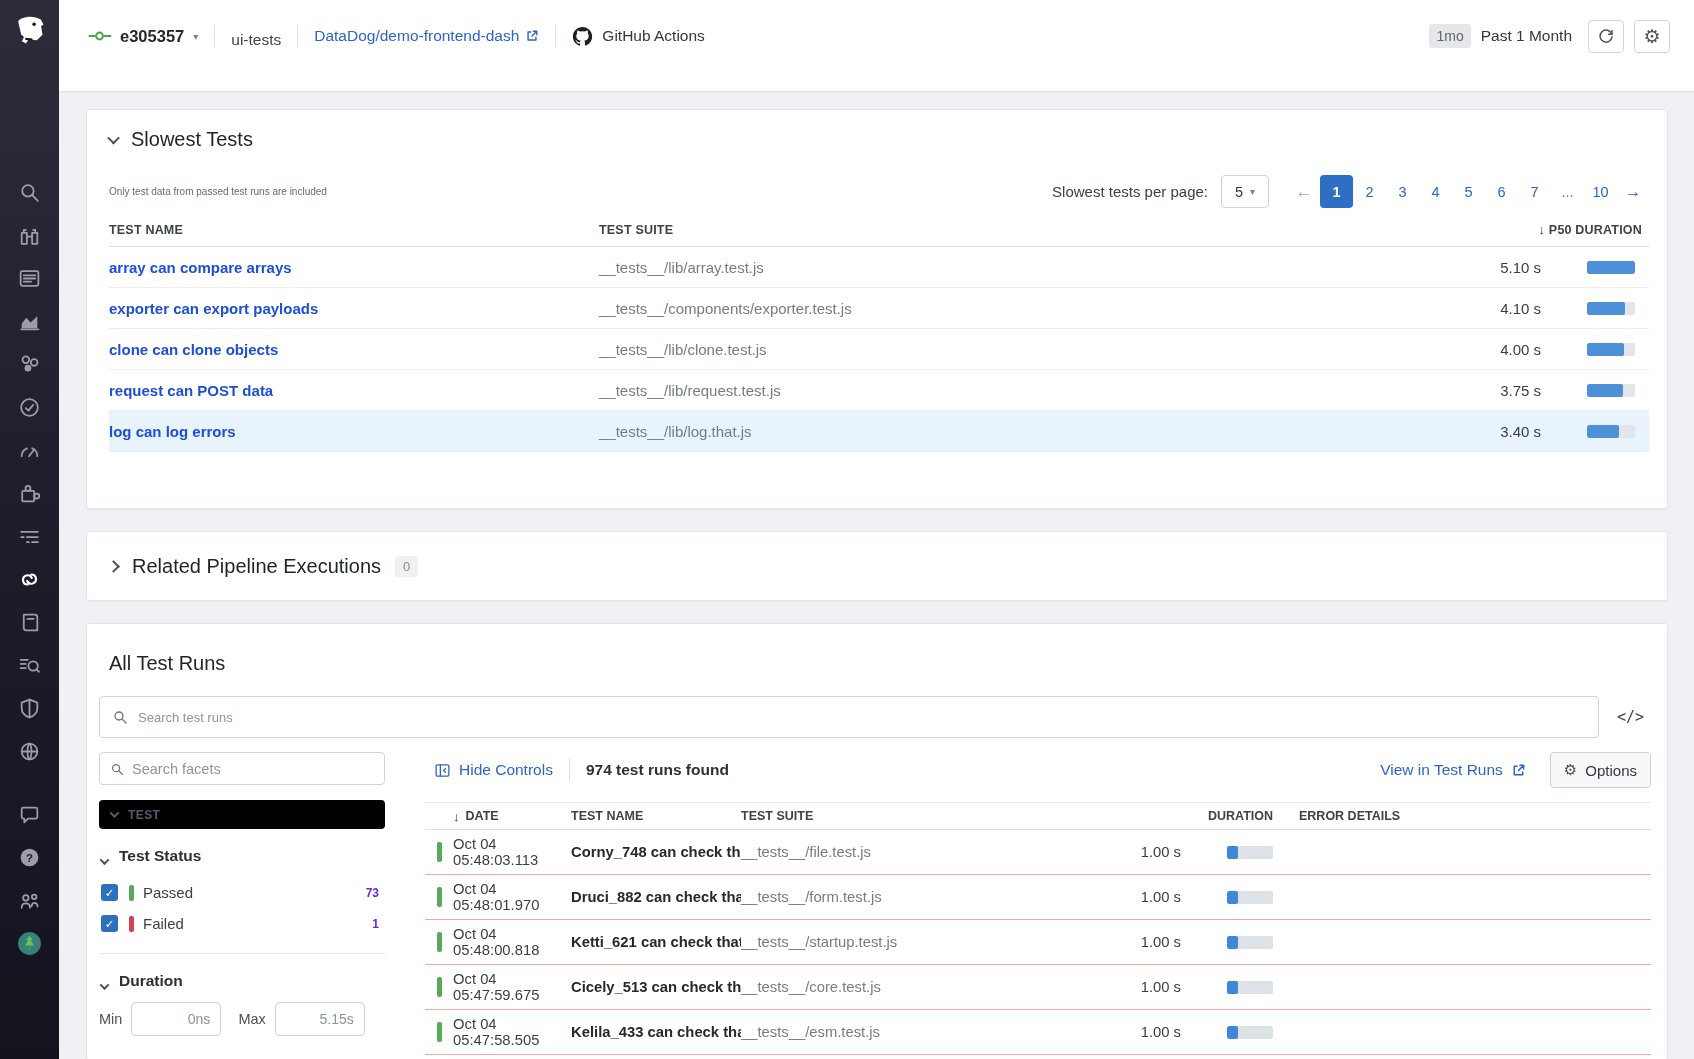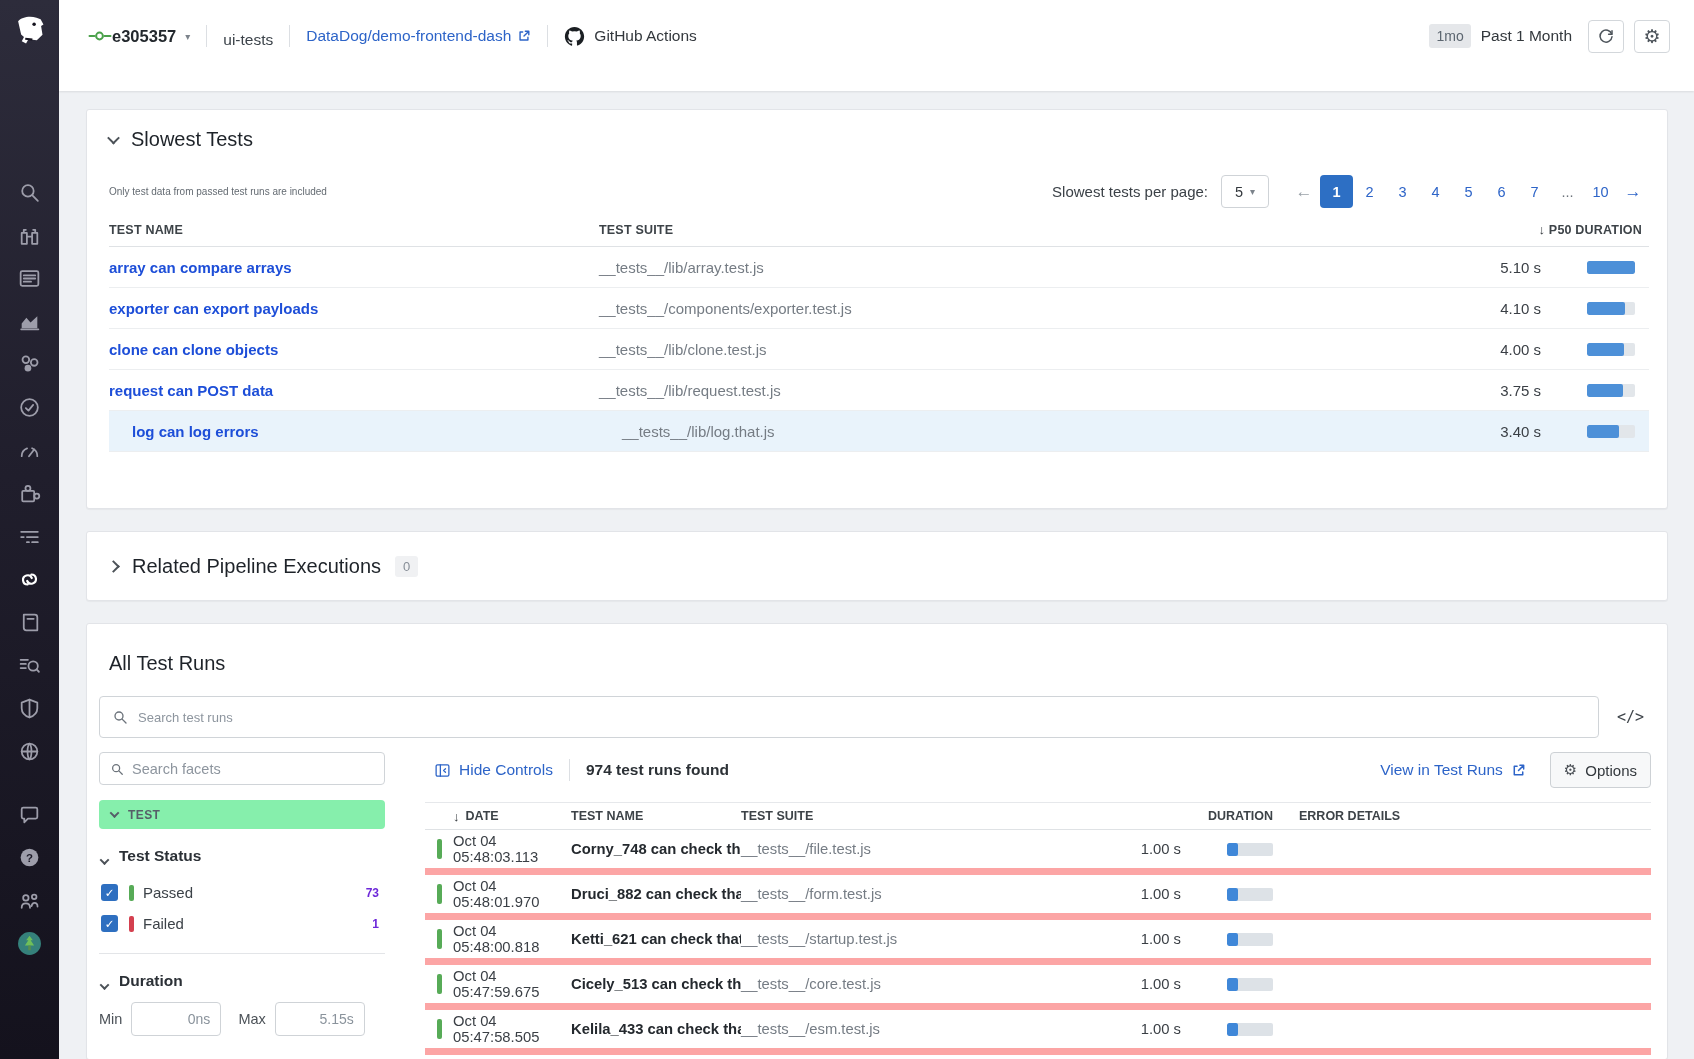--- a/index.html
+++ b/index.html
@@ -15,21 +15,21 @@
   .nav-item.active svg { stroke:#ffffff; stroke-width:2.1; }
   .nav-gap { height:20px; }
 
   
   .main { flex:1; display:flex; flex-direction:column; min-width:0; }
   .topbar { background:#fff; height:91px; flex:0 0 91px; padding:13px 24px 0 29px; box-shadow:0 1px 2px rgba(0,0,0,.09); position:relative; z-index:3; }
   .crumbs { display:flex; align-items:center; gap:9px; font-size:15px; color:#3c434a; height:24px; }
   .crumbs .muted { color:#6c737b; }
   .chv { display:inline-block; width:6px; height:6px; border-right:1.6px solid #9aa1a8; border-bottom:1.6px solid #9aa1a8; transform:rotate(-45deg); margin:0 2px; }
   .commit-row { display:flex; align-items:center; margin-top:7px; height:32px; }
-  .commit-sha { font-size:16.5px; font-weight:700; color:#23282d; }
+  .commit-sha { font-size:16.5px; font-weight:700; color:#23282d; margin-left:8px; }
   .caret { color:#7c838b; font-size:10px; margin-left:9px; }
   .vdiv { width:1px; height:22px; background:#dcdfe3; margin:0 16px; }
   .pipeline-name { font-size:15.5px; color:#3c434a;margin-top:8px; }
   .repo-link { font-size:15.5px; color:#2d64c8; display:flex; align-items:center; gap:6px; text-decoration:none; cursor:pointer; }
   .gh { display:flex; align-items:center; gap:9px; font-size:15.5px; color:#33383d; }
   .top-right { margin-left:auto; display:flex; align-items:center; gap:10px; }
   .badge-1mo { background:#e5e7ea; color:#5c6670; font-size:14px; padding:4px 7px; border-radius:3px; }
   .time-label { font-size:15.5px; color:#33383d; margin-right:6px; }
   .icon-btn { width:36px; height:33px; border:1px solid #d3d7db; border-radius:4px; background:#fff; display:flex; align-items:center; justify-content:center; cursor:pointer; color:#4d545b; }
 
@@ -56,21 +56,21 @@
   .pg { min-width:33px; height:33px; display:flex; align-items:center; justify-content:center; font-size:14.5px; color:#2d64c8; cursor:pointer; border-radius:4px; }
   .pg.active { background:#2d6fc4; color:#fff; font-weight:600; }
   .pg.ellipsis { color:#6c737b; cursor:default; }
   .st-table { margin-top:14px; }
   .st-head { display:grid; grid-template-columns:490px 1fr 278px; align-items:center; padding-bottom:9px; border-bottom:1px solid #dfe2e5; font-size:12.5px; font-weight:700; color:#3d4348; letter-spacing:.2px; }
   .st-head .dur-h { text-align:right; padding-right:7px; }
   .st-row { display:grid; grid-template-columns:490px 1fr 170px 108px; align-items:center; height:41px; border-bottom:1px solid #eceef0; font-size:15px; }
   .st-row .t-name { font-weight:700; color:#1d4ed8; }
   .st-row .t-suite { color:#757c84; }
   .st-row .t-dur { text-align:right; color:#3a3f45; }
-  .st-row.hl { background:#e9f3fb;padding-left:23px; }
+  .st-row.hl { background:#e9f3fb; }
   .bar-track { width:48px; height:13px; background:#e2e6ea; border-radius:2px; margin-left:46px; overflow:hidden; }
   .bar-fill { height:100%; background:#4d90d8; border-radius:2px; }
 
   
   .card-related { height:70px; display:flex; align-items:center; padding:0 22px; margin-bottom:22px; }
   .count-badge { margin-left:14px; background:#f0f1f3; color:#878e97; font-size:13px; padding:3px 8px; border-radius:3px; }
 
   
   .card-runs { padding:28px 16px 0 12px; height:437px; }
   .runs-title { margin-left:10px; }
@@ -78,21 +78,21 @@
   .search-box { flex:0 0 1500px; height:42px; border:1px solid #d0d4d8; border-radius:4px; display:flex; align-items:center; padding:0 12px; gap:10px; background:#fff; }
   .search-box input { border:none; outline:none; flex:1; font-size:13px; font-family:inherit; color:#33383d; }
   .search-box input::placeholder { color:#8d959e; }
   .code-icon { margin-left:18px; font-family:"DejaVu Sans Mono",monospace; font-size:15px; color:#3f454b; cursor:pointer; }
 
   .runs-body { display:flex; margin-top:14px; }
   .facets { flex:0 0 286px; }
   .facet-search { width:286px; height:33px; border:1px solid #d0d4d8; border-radius:4px; display:flex; align-items:center; padding:0 10px; gap:8px; background:#fff; }
   .facet-search input { border:none; outline:none; flex:1; font-size:14.5px; font-family:inherit; color:#33383d; width:100%; }
   .facet-search input::placeholder { color:#8d959e; }
-  .facet-group-hdr { margin-top:15px; height:29px; background:#86efac; border-radius:4px; display:flex; align-items:center; gap:10px; padding:0 12px; font-size:12px; font-weight:600; color:#565e68; letter-spacing:.4px; cursor:pointer; }
+  .facet-group-hdr { margin-top:15px; height:29px; background:#000000; border-radius:4px; display:flex; align-items:center; gap:10px; padding:0 12px; font-size:12px; font-weight:600; color:#565e68; letter-spacing:.4px; cursor:pointer; }
   .facet-group-hdr .exp-chevron { width:7px; height:7px; border-color:#565e68; }
   .facet-sec-title { display:flex; align-items:flex-end; gap:11px; margin:18px 0 12px 2px; font-size:15.5px; font-weight:700; color:#2b3036; cursor:pointer; }
   .facet-sec-title .exp-chevron { width:7px; height:7px; }
   .facet-row { display:flex; align-items:center; height:31px; padding:0 6px 0 2px; cursor:pointer; }
   .cbx { width:17px; height:17px; border-radius:3px; background:#2e6fc0; color:#fff; font-size:11.5px; display:flex; align-items:center; justify-content:center; }
   .status-pill { width:5px; height:16px; border-radius:2px; margin:0 9px 0 11px; }
   .facet-label { font-size:15px; color:#3c4248; }
   .facet-count { margin-left:auto; font-size:12px; color:#6d28d9;font-weight:bold; }
   .facet-div { border-top:1px solid #e3e5e8; margin:14px 0 2px 0; }
   .minmax { display:flex; align-items:center; gap:9px; margin-top:10px; }
@@ -103,21 +103,21 @@
   .controls-row { display:flex; align-items:center; height:36px; }
   .link-blue { color:#2d64c8; font-size:15.5px; display:flex; align-items:center; gap:8px; cursor:pointer; }
   .found { font-size:15.5px; font-weight:700; color:#2c3136; }
   .options-btn { margin-left:24px; height:36px; padding:0 13px; border:1px solid #cdd1d5; border-radius:4px; background:#f7f8f9; display:flex; align-items:center; gap:8px; font-size:15px; color:#33383d; cursor:pointer; }
   .gear-glyph { font-size:15px; color:#4a4f55; }
 
   .runs-table { margin-top:14px; border-top:1px solid #e6e8eb; }
   .rt-head { display:grid; grid-template-columns:28px 118px 170px 240px 200px 118px 1fr; align-items:center; height:27px; border-bottom:1px solid #dfe2e5; font-size:12.5px; font-weight:700; color:#3d4348; }
   .rt-head .date-h { display:flex; align-items:center; gap:6px; }
   .rt-head .dur-h { padding-left:27px; }
-  .rt-row { display:grid; grid-template-columns:28px 118px 170px 240px 200px 118px 1fr; align-items:center; height:45px; border-bottom:7px solid #fca5a5; font-size:14.8px; cursor:pointer; }
+  .rt-row { display:grid; grid-template-columns:28px 118px 170px 240px 200px 118px 1fr; align-items:center; height:45px; border-bottom:1px solid #fca5a5; font-size:14.8px; cursor:pointer; }
   .run-pill { width:5px; height:20px; border-radius:2px; background:#57ab57; margin-left:12px; }
   .r-date { color:#3a3f45; }
   .r-name { font-weight:700; color:#24292e; white-space:nowrap; overflow:hidden; }
   .r-suite { color:#757c84; }
   .r-dur { text-align:right; color:#3a3f45; }
   .rbar-track { width:46px; height:13px; background:#dde2e7; border-radius:2px; margin-left:46px; overflow:hidden; }
   .rbar-fill { height:100%; background:#3f87d8; border-radius:2px; }
 
   .sort-arrow { font-size:13px; color:#33383d; }
 </style>

